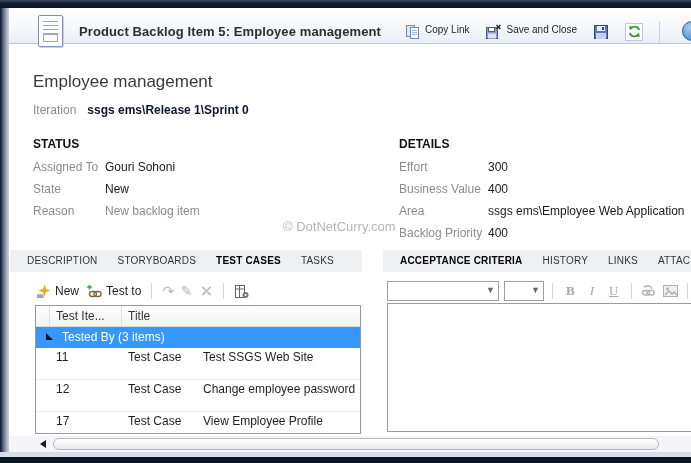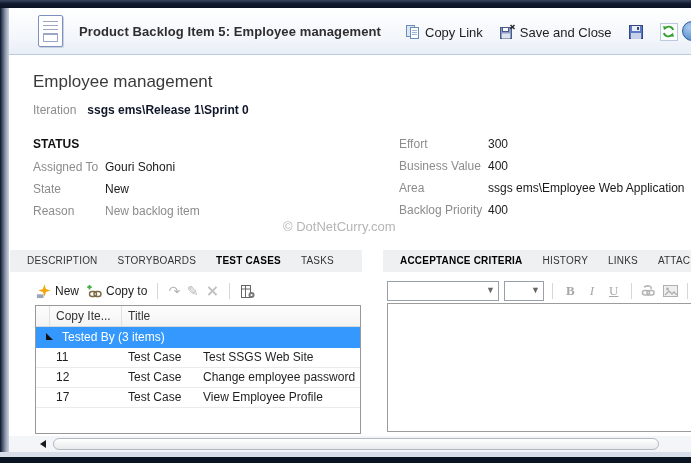--- a/index.html
+++ b/index.html
@@ -10,35 +10,35 @@
   }
   
   .frame-top { position:absolute; left:0; top:0; width:691px; height:8px;
     background:linear-gradient(180deg,#3a465f 0%,#101b31 45%,#0a1322 100%); }
   .frame-left { position:absolute; left:0; top:8px; width:9px; height:444px;
     background:linear-gradient(90deg,#0d1628 0px,#4d5a74 30%,#99a2b3 65%,#ccd2dd 100%); }
   .frame-bottom-light { position:absolute; left:0; top:452px; width:691px; height:5px; background:#d7deea; }
   .frame-bottom-dark { position:absolute; left:0; top:457px; width:691px; height:6px; background:#0a1322; }
 
   
-  .header { position:absolute; left:9px; top:8px; width:682px; height:47px;
+  .header { position:absolute; left:9px; top:8px; width:682px; height:36px;
     background:linear-gradient(180deg,#ffffff 0%,#f4f7fb 60%,#e9eef6 100%);
     border-bottom:1px solid #bccadf; }
   .doc-icon { position:absolute; left:29px; top:7px; width:25px; height:32px;
     background:#fff; border:1px solid #7e90c2; border-radius:2px;
     box-shadow:1px 1px 0 #c9d1e3; }
   .doc-icon::before { content:""; position:absolute; left:4px; right:4px; top:5px; height:15px;
     background:repeating-linear-gradient(180deg,#9aa7c4 0 1px,transparent 1px 4px); }
   .doc-icon::after { content:""; position:absolute; left:4px; right:4px; bottom:4px; height:6px;
     border:1px solid #9aa7c4; }
   .win-title { position:absolute; left:70px; top:0; height:47px; display:flex; align-items:center;
     font-size:13px; font-weight:bold; color:#2e2e2e; letter-spacing:.1px; }
   .header-toolbar { position:absolute; left:396px; top:0; height:47px;
     display:flex; align-items:center; gap:16px; white-space:nowrap; }
-  .hbtn { display:flex; align-items:flex-end; gap:4px; font-size:13px; color:#1e1e1e; cursor:default; }
+  .hbtn { display:flex; align-items:flex-start; gap:4px; font-size:10px; color:#1e1e1e; cursor:default; }
   .hsep { width:1px; height:22px; background:#c9d2e0; }
   .iconbox { width:18px; height:18px; border:1px solid #bcc9de; background:#fbfdff;
     display:flex; align-items:center; justify-content:center; }
   .help-partial { position:absolute; right:-11px; top:13px; width:20px; height:20px; border-radius:50%;
     background:radial-gradient(circle at 35% 30%,#a9cbf1,#4079c2); border:1px solid #2e5d9c; }
 
   
   .form-title { position:absolute; left:33px; top:72px; font-size:17px; font-weight:400; color:#3a3a3a; }
   .iteration-row { position:absolute; left:33px; top:103px; font-size:12px; }
   .iteration-row .lbl { display:inline-block; width:51px; color:#8c8c8c; }
@@ -79,21 +79,21 @@
     border:1px solid #989898; background:#fff; font-size:12px; overflow:hidden; }
   .grid-header { display:grid; grid-template-columns:14px 72px 75px 1fr; height:21px;
     background:linear-gradient(180deg,#fdfdfd,#f4f4f4); border-bottom:1px solid #d9d9d9; }
   .grid-header .hcell { border-right:1px solid #e0e0e0; line-height:20px; padding-left:6px;
     color:#333; overflow:hidden; white-space:nowrap; }
   .grid-header .hcell:last-child { border-right:none; }
   .group-row { height:21px; background:#3598fe; color:#fff; line-height:21px;
     padding-left:10px; display:flex; align-items:center; }
   .tri { width:0; height:0; border-bottom:7px solid #101010; border-right:7px solid transparent;
     margin-right:9px; margin-top:-2px; }
-  .grid-row { display:grid; grid-template-columns:14px 72px 75px 1fr; height:20px;
+  .grid-row { display:grid; grid-template-columns:14px 72px 75px 1fr; height:32px;
     border-bottom:1px solid #ebebeb; }
   .grid-row .cell { line-height:19px; padding-left:6px; color:#1f1f1f; overflow:hidden; white-space:nowrap; }
 
   
   .editor-toolbar { position:absolute; left:387px; top:280px; height:22px;
     display:flex; align-items:center; gap:5px; }
   .combo { position:relative; height:20px; border:1px solid #98a0ac; background:#fff; }
   .combo-font { width:112px; }
   .combo-size { width:40px; }
   .combo .arrow { position:absolute; right:3px; top:3px; font-size:9px; color:#666; }
@@ -201,20 +201,21 @@
         </div>
 
         <div class="frow muted">
           <span class="flabel">Reason</span>
           <span class="fvalue">New backlog item</span>
         </div>
       </div>
   </div>
 
   <div class="fieldset fieldset-details">
+    <h2>DETAILS</h2>
     <div>
 
         <div class="frow">
           <span class="flabel">Effort</span>
           <span class="fvalue">300</span>
         </div>
 
         <div class="frow">
           <span class="flabel">Business Value</span>
           <span class="fvalue">400</span>
@@ -266,42 +267,42 @@
       <span>New</span>
     </div>
     <div class="tbtn">
       <span>
         <svg width="16" height="15" viewBox="0 0 16 15">
           <rect x="3.5" y="7.5" width="7" height="5" rx="2.5" fill="none" stroke="#7a6a43" stroke-width="1.4"></rect>
           <rect x="8" y="7.5" width="7" height="5" rx="2.5" fill="none" stroke="#7a6a43" stroke-width="1.4"></rect>
           <path d="M3.5 1 v4.4 M1.3 3.2 h4.4" stroke="#3faf46" stroke-width="1.8"></path>
         </svg>
       </span>
-      <span>Copy to</span>
+      <span>Test to</span>
     </div>
     <div class="tsep"></div>
     <span class="gicon">↷</span>
     <span class="gicon">✎</span>
     <span class="gicon x">×</span>
     <div class="tsep"></div>
     <span>
       <svg width="15" height="15" viewBox="0 0 15 15">
         <rect x="1.5" y="1.5" width="9" height="12" fill="#fff" stroke="#666"></rect>
         <line x1="5.5" y1="1.5" x2="5.5" y2="13.5" stroke="#666"></line>
         <line x1="1.5" y1="5" x2="10.5" y2="5" stroke="#666"></line>
         <circle cx="11.5" cy="11" r="3" fill="#777"></circle>
         <circle cx="11.5" cy="11" r="1.1" fill="#fff"></circle>
       </svg>
     </span>
   </div>
 
   <div class="grid">
     <div class="grid-header">
       <div class="hcell"></div>
-      <div class="hcell">Copy Ite...</div>
+      <div class="hcell">Test Ite...</div>
       <div class="hcell">Title</div>
     </div>
     <div class="group-row">
       <span class="tri"></span>
       <span>Tested By (3 items)</span>
     </div>
     <div>
 
         <div class="grid-row">
           <div class="cell"></div>

